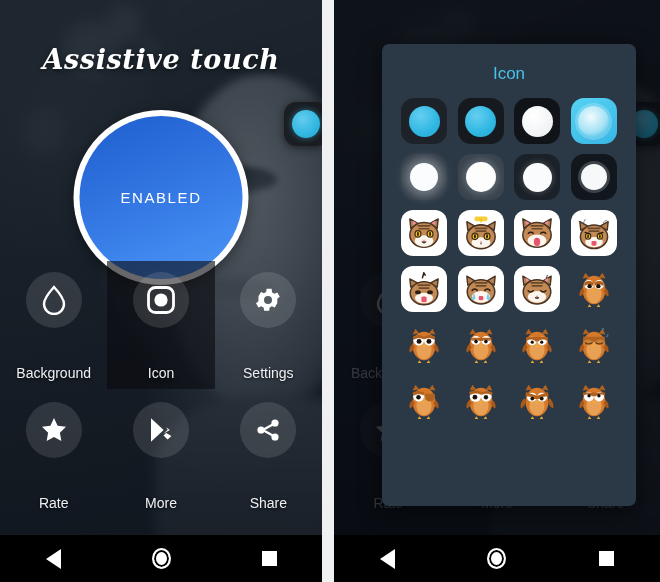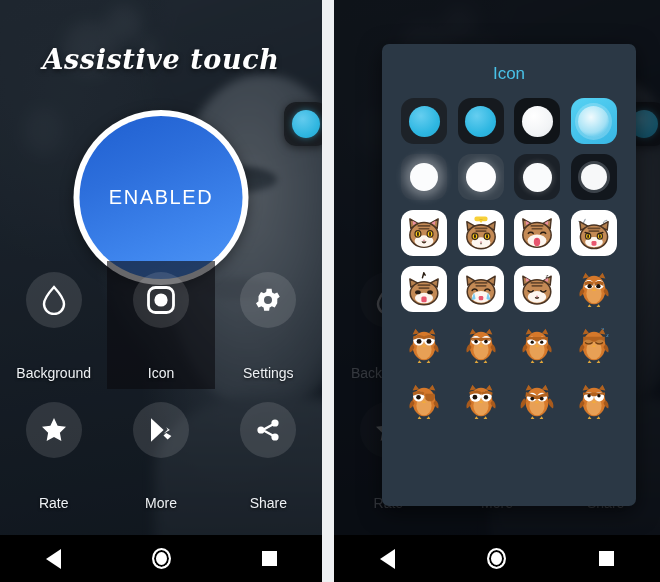--- a/index.html
+++ b/index.html
@@ -77,21 +77,21 @@
   .enable-wrap {
     position:absolute; left:50%; top:110px; transform:translateX(-50%);
     width:175px; height:175px; border-radius:50%;
     background:#ffffff; padding:6px;
     box-shadow:0 3px 14px rgba(0,0,0,.4);
   }
   .enable-btn {
     width:100%; height:100%; border-radius:50%;
     background:linear-gradient(158deg,#1f5fd0 0%,#2d6fdc 34%,#3f86ee 72%,#4f96f5 100%);
     display:flex; align-items:center; justify-content:center;
-    color:#ffffff; font-size:20px; letter-spacing:1.6px;
+    color:#ffffff; font-size:15px; letter-spacing:1.6px;
   }
 
   
   .float-bubble {
     position:absolute; right:-6px; top:102px;
     width:44px; height:44px; border-radius:12px;
     background:rgba(20,22,26,.82);
     display:flex; align-items:center; justify-content:center;
     box-shadow:0 2px 8px rgba(0,0,0,.5);
   }

